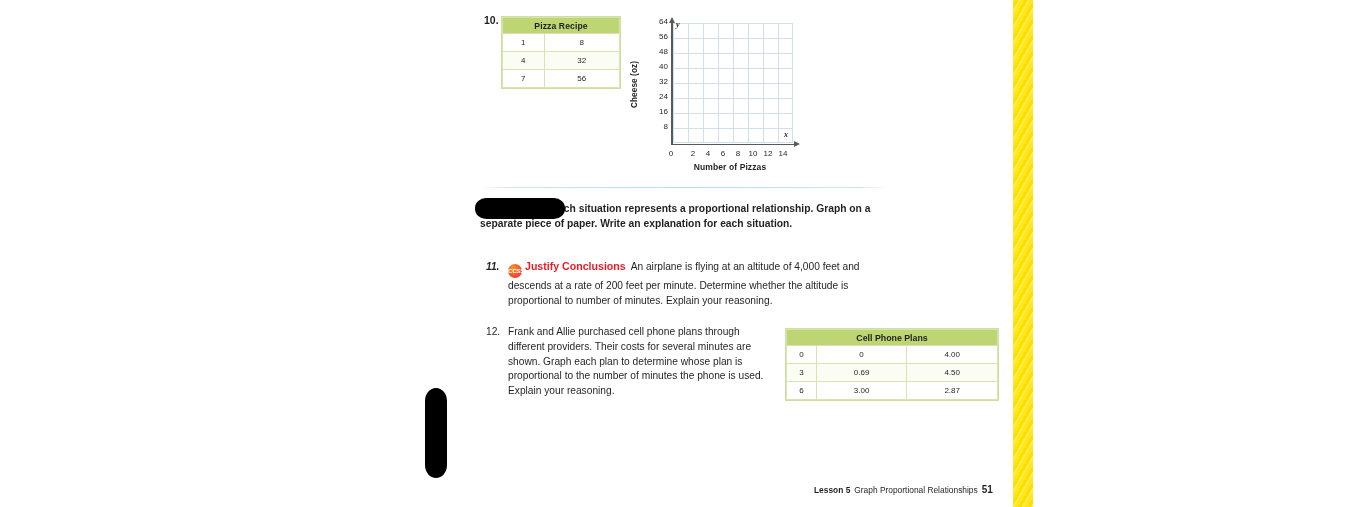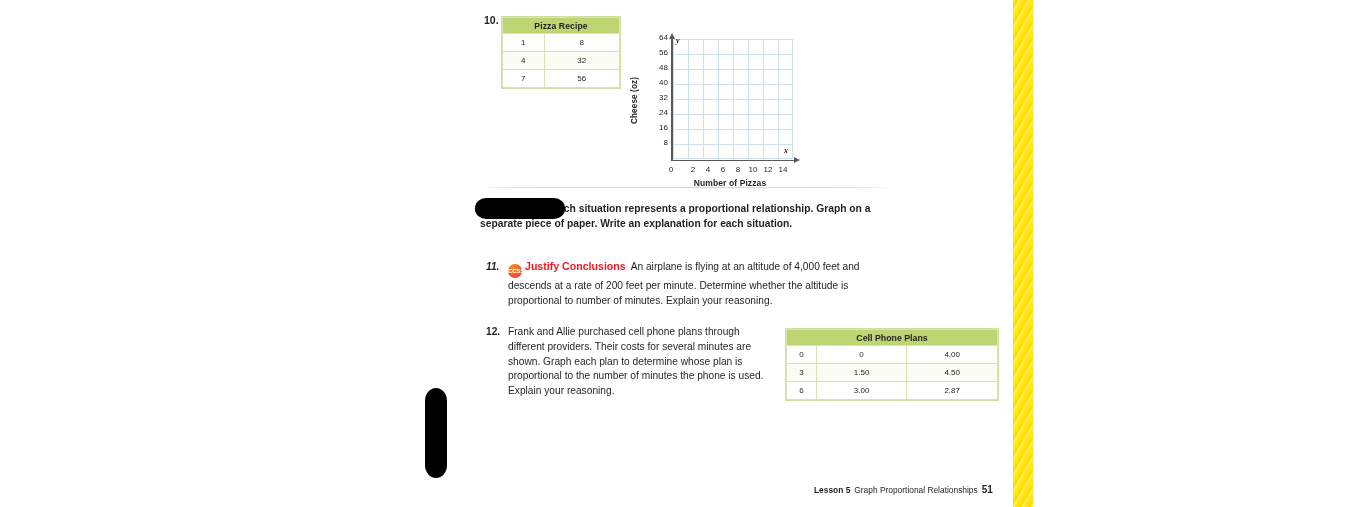--- a/index.html
+++ b/index.html
@@ -97,21 +97,21 @@
     height: 17px;
     font-size: 8px;
     background: #ffffff;
   }
   tr.alt .pz-cell { background: #fbfcf4; }
 
   
   #graph-wrap {
     position: absolute;
     left: 148px;
-    top: 16px;
+    top: 0px;
     width: 200px;
     height: 160px;
   }
   #ylabel {
     position: absolute;
     left: -2px;
     top: 34px;
     width: 12px;
     font-size: 8.2px;
     font-weight: bold;
@@ -309,21 +309,21 @@
     position: absolute;
     left: 458px;
     top: 325px;
     width: 280px;
     font-size: 10.2px;
     line-height: 14.8px;
   }
   #prob12-num {
     position: absolute;
     left: 0; top: 0;
-    font-weight: bold;
+    font-weight: normal;
     font-size: 10.2px;
   }
   #prob12-body {
     margin-left: 22px;
     color: #231f20;
   }
 
   
   #cpp-table {
     position: absolute;
@@ -481,21 +481,21 @@
         <tr>
       <th class="cpp-title" colspan="3">Cell Phone Plans</th>
     </tr>
     <tr>
       <td class="cpp-cell">0</td>
       <td class="cpp-cell">0</td>
       <td class="cpp-cell">4.00</td>
     </tr>
     <tr class="alt">
       <td class="cpp-cell">3</td>
-      <td class="cpp-cell">1.50</td>
+      <td class="cpp-cell">0.69</td>
       <td class="cpp-cell">4.50</td>
     </tr>
     <tr>
       <td class="cpp-cell">6</td>
       <td class="cpp-cell">3.00</td>
       <td class="cpp-cell">2.87</td>
     </tr>
   </tbody>
     </table>
 

